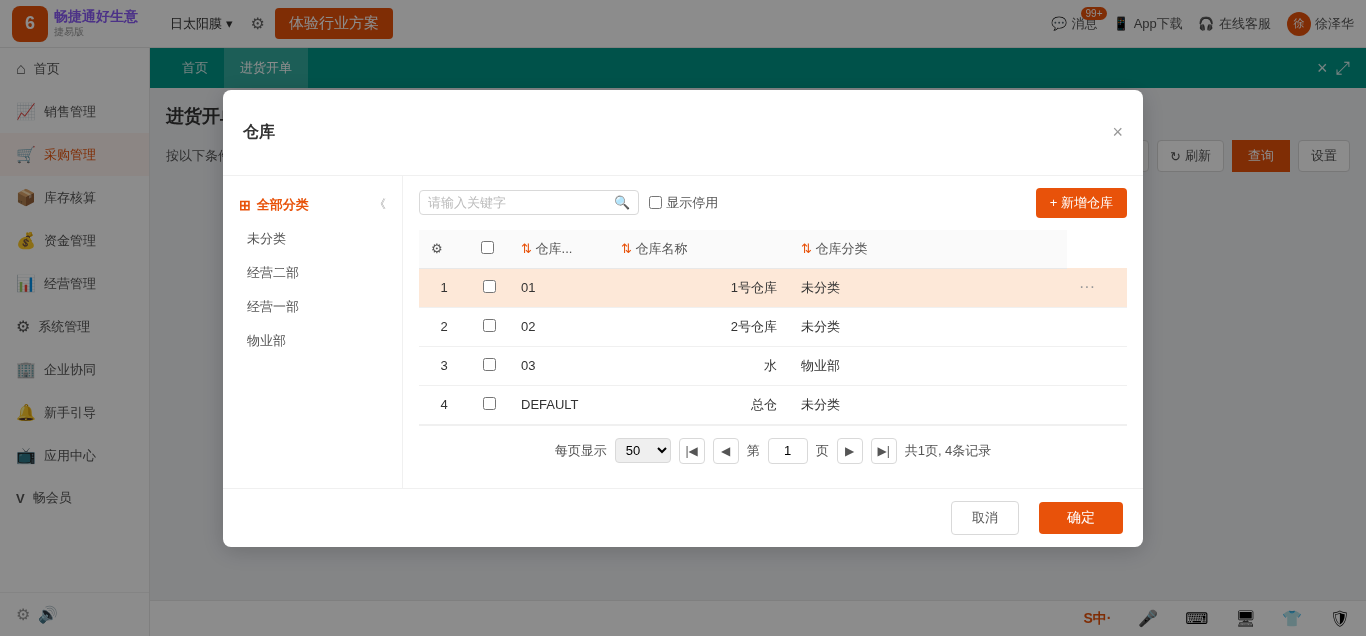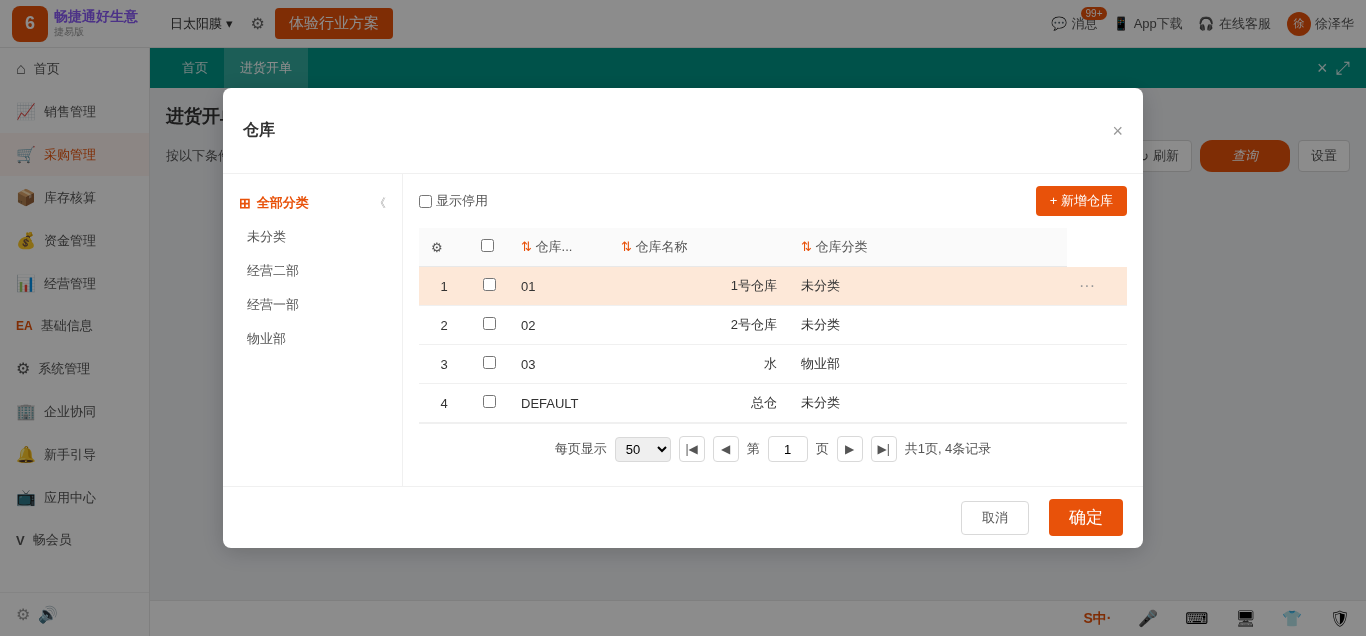--- a/index.html
+++ b/index.html
@@ -89,21 +89,21 @@
     }
     .sub-nav-item.active { background: rgba(255,255,255,0.2); color: #fff; }
     .sub-nav-right { margin-left: auto; display: flex; align-items: center; gap: 8px; }
     .nav-icon-btn { color: rgba(255,255,255,0.85); cursor: pointer; font-size: 18px; }
 
     
     .page-area { flex: 1; padding: 16px; overflow-y: auto; background: #f0f2f5; position: relative; }
     .page-title { font-size: 18px; font-weight: 600; color: #333; margin-bottom: 12px; }
     .toolbar { display: flex; align-items: center; gap: 8px; margin-bottom: 12px; flex-wrap: wrap; }
     .toolbar-label { color: #555; font-size: 13px; }
-    .btn-primary { background: #e8520a; color: #fff; border: none; border-radius: 12px; padding: 6px 32px; cursor: pointer; font-size: 13px; font-style: italic; }
+    .btn-primary { background: #e8520a; color: #fff; border: none; border-radius: 0; padding: 6px 16px; cursor: pointer; font-size: 13px; }
     .btn-default { background: #fff; color: #555; border: 1px solid #d9d9d9; border-radius: 4px; padding: 6px 12px; cursor: pointer; font-size: 13px; display: flex; align-items: center; gap: 4px; }
 
     
     .modal-overlay {
       position: fixed; top: 0; left: 0; right: 0; bottom: 0;
       background: rgba(0,0,0,0.45); z-index: 1000;
       display: flex; align-items: center; justify-content: center;
     }
     .modal {
       background: #fff; border-radius: 8px; width: 920px; max-width: 95vw;
@@ -184,21 +184,21 @@
       width: 40px; height: 26px; border: 1px solid #d9d9d9; border-radius: 4px;
       text-align: center; font-size: 13px;
     }
 
     
     .modal-action-footer {
       display: flex; align-items: center; justify-content: flex-end;
       padding: 12px 20px; gap: 20px; border-top: 1px solid #f0f0f0;
     }
     .btn-cancel { background: #fff; color: #555; border: 1px solid #d9d9d9; border-radius: 4px; padding: 7px 20px; cursor: pointer; font-size: 13px; }
-    .btn-confirm { background: #e8520a; color: #fff; border: none; border-radius: 4px; padding: 7px 20px; cursor: pointer; font-size: 17px; }
+    .btn-confirm { background: #e8520a; color: #fff; border: none; border-radius: 4px; padding: 7px 28px; cursor: pointer; font-size: 14px; }
 
     
     .table-scroll { overflow-y: auto; flex: 1; }
 
     
     .bottom-bar {
       height: 36px; background: #fff; border-top: 1px solid #e8e8e8;
       display: flex; align-items: center; justify-content: flex-end; padding: 0 16px; gap: 27px;
     }
 
@@ -264,24 +264,20 @@
       <span class="sidebar-icon">📦</span>
       <span>库存核算</span>
     </div>
     <div class="sidebar-item">
       <span class="sidebar-icon">💰</span>
       <span>资金管理</span>
     </div>
     <div class="sidebar-item">
       <span class="sidebar-icon">📊</span>
       <span>经营管理</span>
-    </div>
-    <div class="sidebar-item">
-      <span class="sidebar-icon" style="font-size:12px;font-weight:bold;color:#e8520a;">EA</span>
-      <span>基础信息</span>
     </div>
     <div class="sidebar-item">
       <span class="sidebar-icon">⚙</span>
       <span>系统管理</span>
     </div>
     <div class="sidebar-item">
       <span class="sidebar-icon">🏢</span>
       <span>企业协同</span>
     </div>
     <div class="sidebar-item">
@@ -368,20 +364,24 @@
         </div>
         <div class="cat-item">未分类</div>
         <div class="cat-item">经营二部</div>
         <div class="cat-item">经营一部</div>
         <div class="cat-item">物业部</div>
       </div>
 
       <div class="modal-main">
 
         <div class="modal-toolbar">
+          <div class="search-input-wrap">
+            <input type="text" placeholder="请输入关键字" style="">
+            <span class="search-icon">🔍</span>
+          </div>
           <label class="checkbox-label">
             <input type="checkbox" style="">
             <span>显示停用</span>
           </label>
           <button class="btn-add">+ 新增仓库</button>
         </div>
 
         <div class="table-scroll">
           <table class="modal-table">
             <thead>

